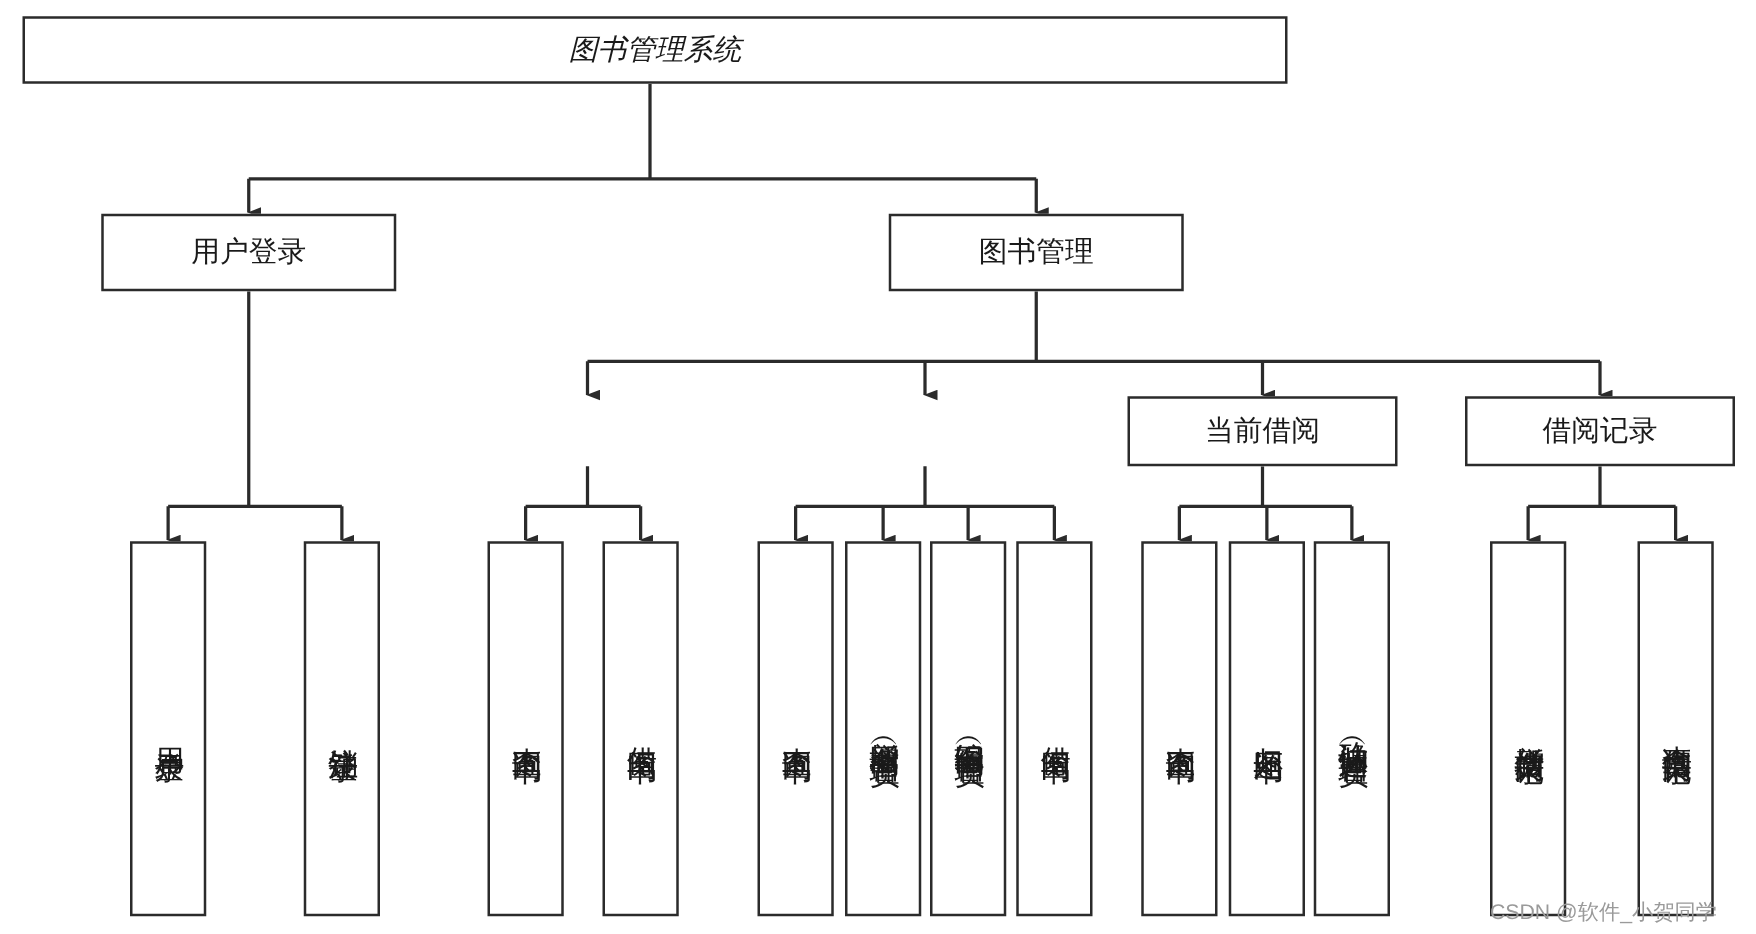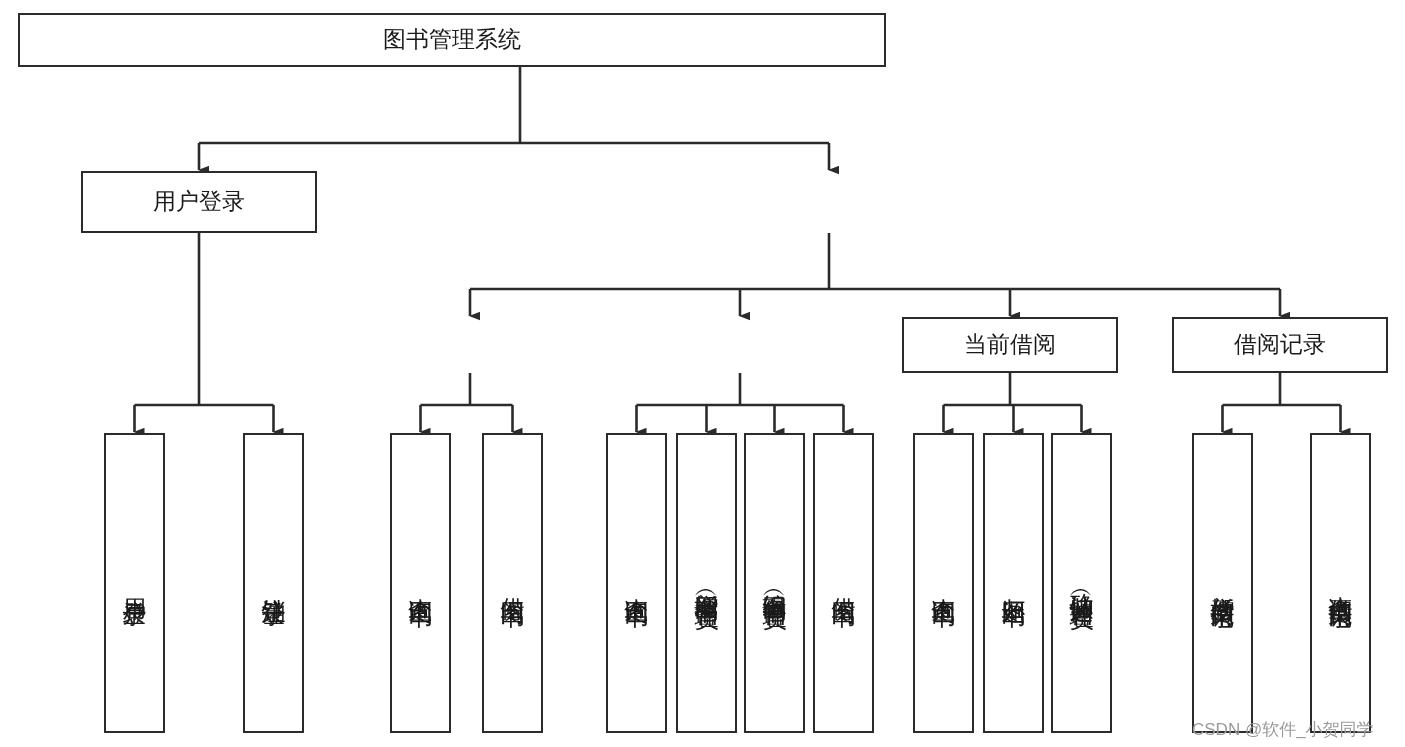--- a/index.html
+++ b/index.html
@@ -102,26 +102,29 @@
         <path d="M943.5 405 L943.5 432" marker-end="url(#arrowhead)"></path>
         <path d="M1013.5 405 L1013.5 432" marker-end="url(#arrowhead)"></path>
         <path d="M1081.5 405 L1081.5 432" marker-end="url(#arrowhead)"></path>
         <path d="M1280 373 L1280 405"></path>
         <path d="M1222.5 405 L1340.5 405"></path>
         <path d="M1222.5 405 L1222.5 432" marker-end="url(#arrowhead)"></path>
         <path d="M1340.5 405 L1340.5 432" marker-end="url(#arrowhead)"></path>
       </g>
   </svg>
 
-  <div class="node h-node" style="left: 18px; top: 13px; width: 868px; height: 54px;">
+  <div class="node h-node" style="left: 18px; top: 13px; width: 1012px; height: 54px; font-style: italic;">
     <span class="node-label">图书管理系统</span>
   </div>
 
   <div class="node h-node" style="left: 81px; top: 171px; width: 236px; height: 62px;">
     <span class="node-label">用户登录</span>
+  </div>
+  <div class="node h-node" style="left: 711px; top: 171px; width: 236px; height: 62px;">
+    <span class="node-label">图书管理</span>
   </div>
 
   <div class="node h-node" style="left: 1172px; top: 317px; width: 216px; height: 56px;">
     <span class="node-label">借阅记录</span>
   </div>
   <div class="node h-node" style="left: 902px; top: 317px; width: 216px; height: 56px;">
     <span class="node-label">当前借阅</span>
   </div>
 
   <div class="node v-node" style="left: 104px; top: 433px; width: 61px; height: 300px;">

